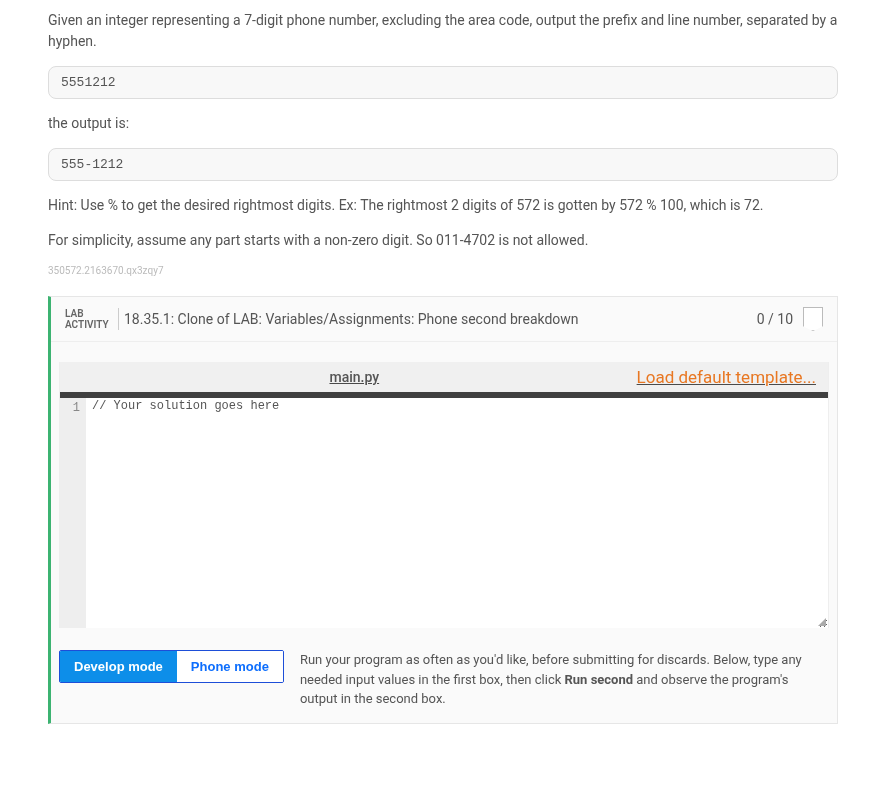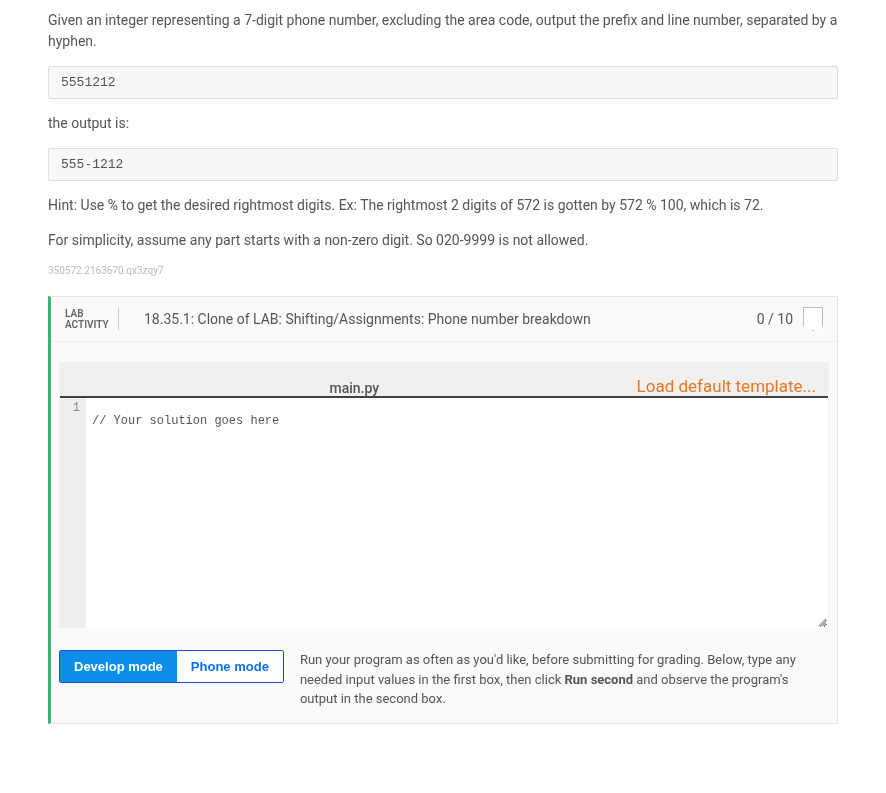--- a/index.html
+++ b/index.html
@@ -21,21 +21,21 @@
       color: #555;
     }
     .code-sample {
       background: #f8f8f8;
       border: 1px solid #ddd;
       padding: 8px 12px;
       font-family: "Courier New", Courier, monospace;
       font-size: 13px;
       color: #555;
       margin-bottom: 14px;
-      border-radius: 2px;
+      border-radius: 8px;
     }
     .tiny-id {
       font-size: 10px;
       color: #bbb;
       margin-top: 4px;
       margin-bottom: 20px;
     }
     .lab-activity {
       border: 1px solid #e6e6e6;
       border-left: 3px solid #3cb371;
@@ -48,21 +48,21 @@
       border-bottom: 1px solid #eee;
     }
     .lab-badge {
       font-size: 10px;
       font-weight: 600;
       color: #666;
       text-transform: uppercase;
       line-height: 1.1;
       padding-right: 13px;
       border-right: 1px solid #ccc;
-      margin-right: 25px;
+      margin-right: 5px;
       width: 54px;
     }
     .lab-title {
       flex: 1;
       font-size: 14px;
       color: #555;
     }
     .lab-score {
       font-size: 14px;
       color: #555;
@@ -79,25 +79,26 @@
       background: #fff;
     }
     .code-panel {
       margin: 20px 8px 0 8px;
       background: #fff;
       border-left: 1px solid #eee;
       border-right: 1px solid #eee;
     }
     .code-toolbar {
       display: flex;
-      align-items: flex-end;
+      align-items: center;
       background: #f0f0f0;
-      border-bottom: 2px solid #404040;
+      border-bottom: 6px solid #404040;
       height: 36px;
       padding: 0 12px;
+      text-decoration: underline;
     }
     .filename {
       flex: 1;
       text-align: center;
       font-size: 14px;
       color: #555;
       font-weight: 500;
     }
     .load-template {
       color: #e87722;
@@ -114,25 +115,24 @@
     .gutter {
       width: 26px;
       background: #eee;
       text-align: right;
       padding: 3px 6px 3px 0;
       color: #888;
       user-select: none;
     }
     .editor-content {
       flex: 1;
-      padding: 8px 6px;
+      padding: 1px 6px;
       color: #555;
       resize: both;
       overflow: auto;
-      margin-top: 8px;
     }
     .editor-resize-handle {
       position: absolute;
       right: 2px;
       bottom: 2px;
       width: 0;
       height: 0;
       border-left: 8px solid transparent;
       border-bottom: 8px solid #aaa;
     }
@@ -170,31 +170,31 @@
   </style>
 </head>
 <body>
 
 <div class="problem-desc">
   <p>Given an integer representing a 7-digit phone number, excluding the area code, output the prefix and line number, separated by a hyphen.</p>
   <div class="code-sample">5551212</div>
   <p>the output is:</p>
   <div class="code-sample">555-1212</div>
   <p>Hint: Use % to get the desired rightmost digits. Ex: The rightmost 2 digits of 572 is gotten by 572 % 100, which is 72.</p>
-  <p>For simplicity, assume any part starts with a non-zero digit. So 020-9999 is not allowed.</p>
+  <p>For simplicity, assume any part starts with a non-zero digit. So 011-4702 is not allowed.</p>
   <div class="tiny-id">350572.2163670.qx3zqy7</div>
 </div>
 
 <div class="lab-activity">
   <div class="lab-header">
     <div class="lab-badge">
       <span>LAB</span><br>
       <span>ACTIVITY</span>
     </div>
-    <div class="lab-title">18.35.1: Clone of LAB: Shifting/Assignments: Phone number breakdown</div>
+    <div class="lab-title">18.35.1: Clone of LAB: Variables/Assignments: Phone second breakdown</div>
     <div class="lab-score">0 / 10</div>
     <span class="score-shield"></span>
   </div>
 
   <div class="code-panel">
     <div class="code-toolbar">
       <div class="filename">main.py</div>
       <div class="load-template">Load default template...</div>
     </div>
     <div class="editor-area">
@@ -205,17 +205,17 @@
       <div class="editor-resize-handle"></div>
     </div>
   </div>
 
   <div class="mode-row">
     <div class="mode-buttons">
       <button class="mode-btn active">Develop mode</button>
       <button class="mode-btn">Phone mode</button>
     </div>
     <div class="mode-instructions">
-      <span>Run your program as often as you'd like, before submitting for grading. Below, type any needed input values in the first box, then click </span><b>Run second</b><span> and observe the program's output in the second box.</span>
+      <span>Run your program as often as you'd like, before submitting for discards. Below, type any needed input values in the first box, then click </span><b>Run second</b><span> and observe the program's output in the second box.</span>
     </div>
   </div>
 
 </div>
 
 </body></html>

